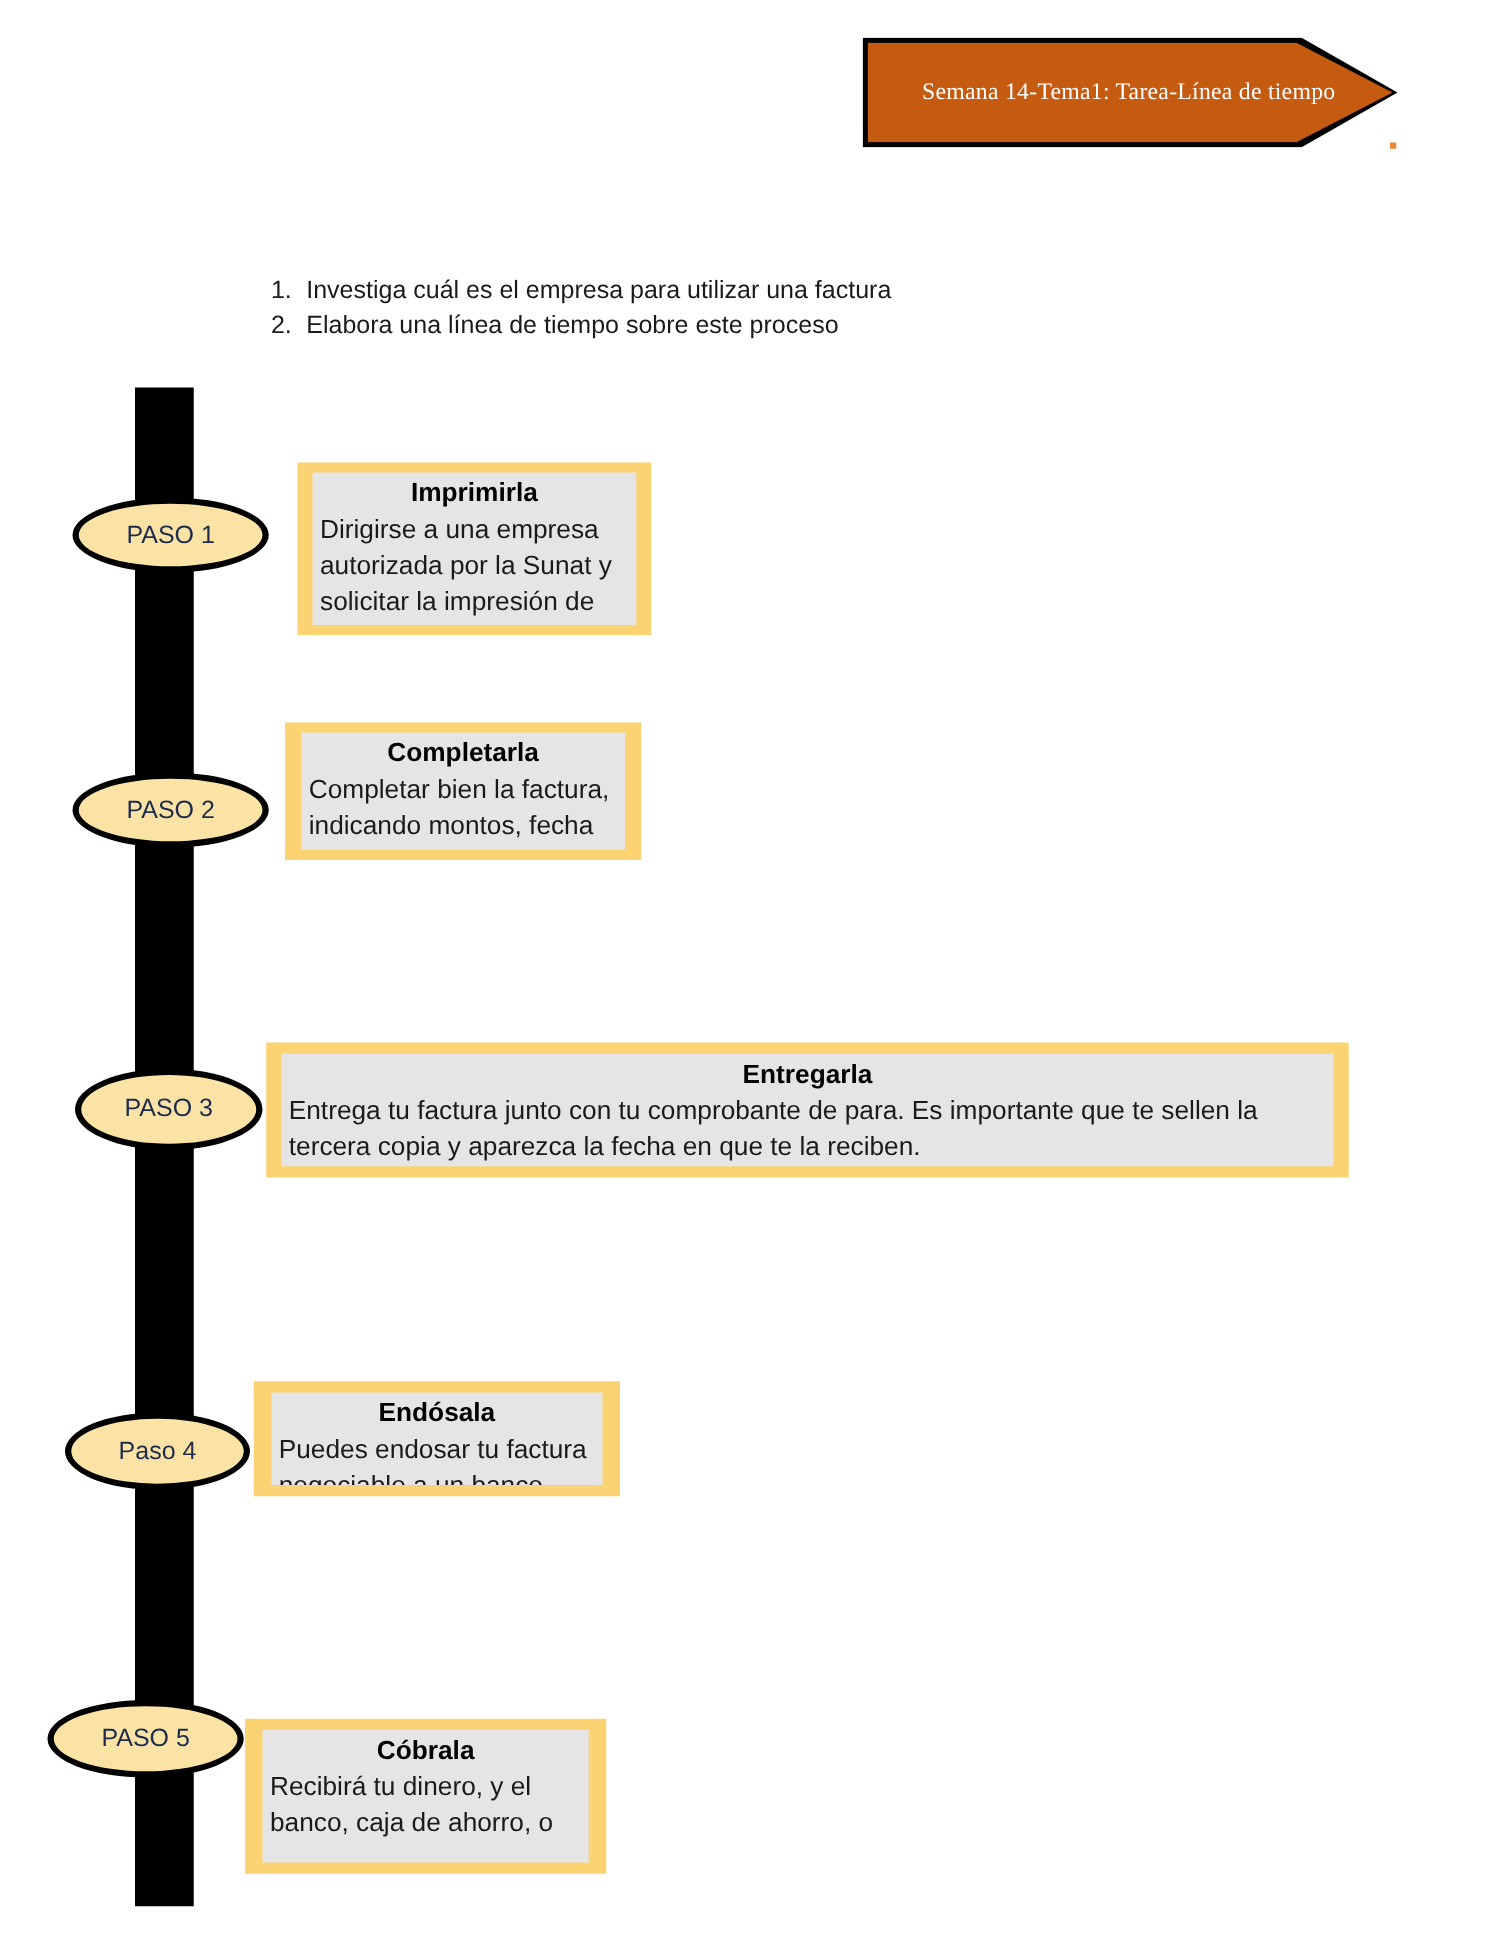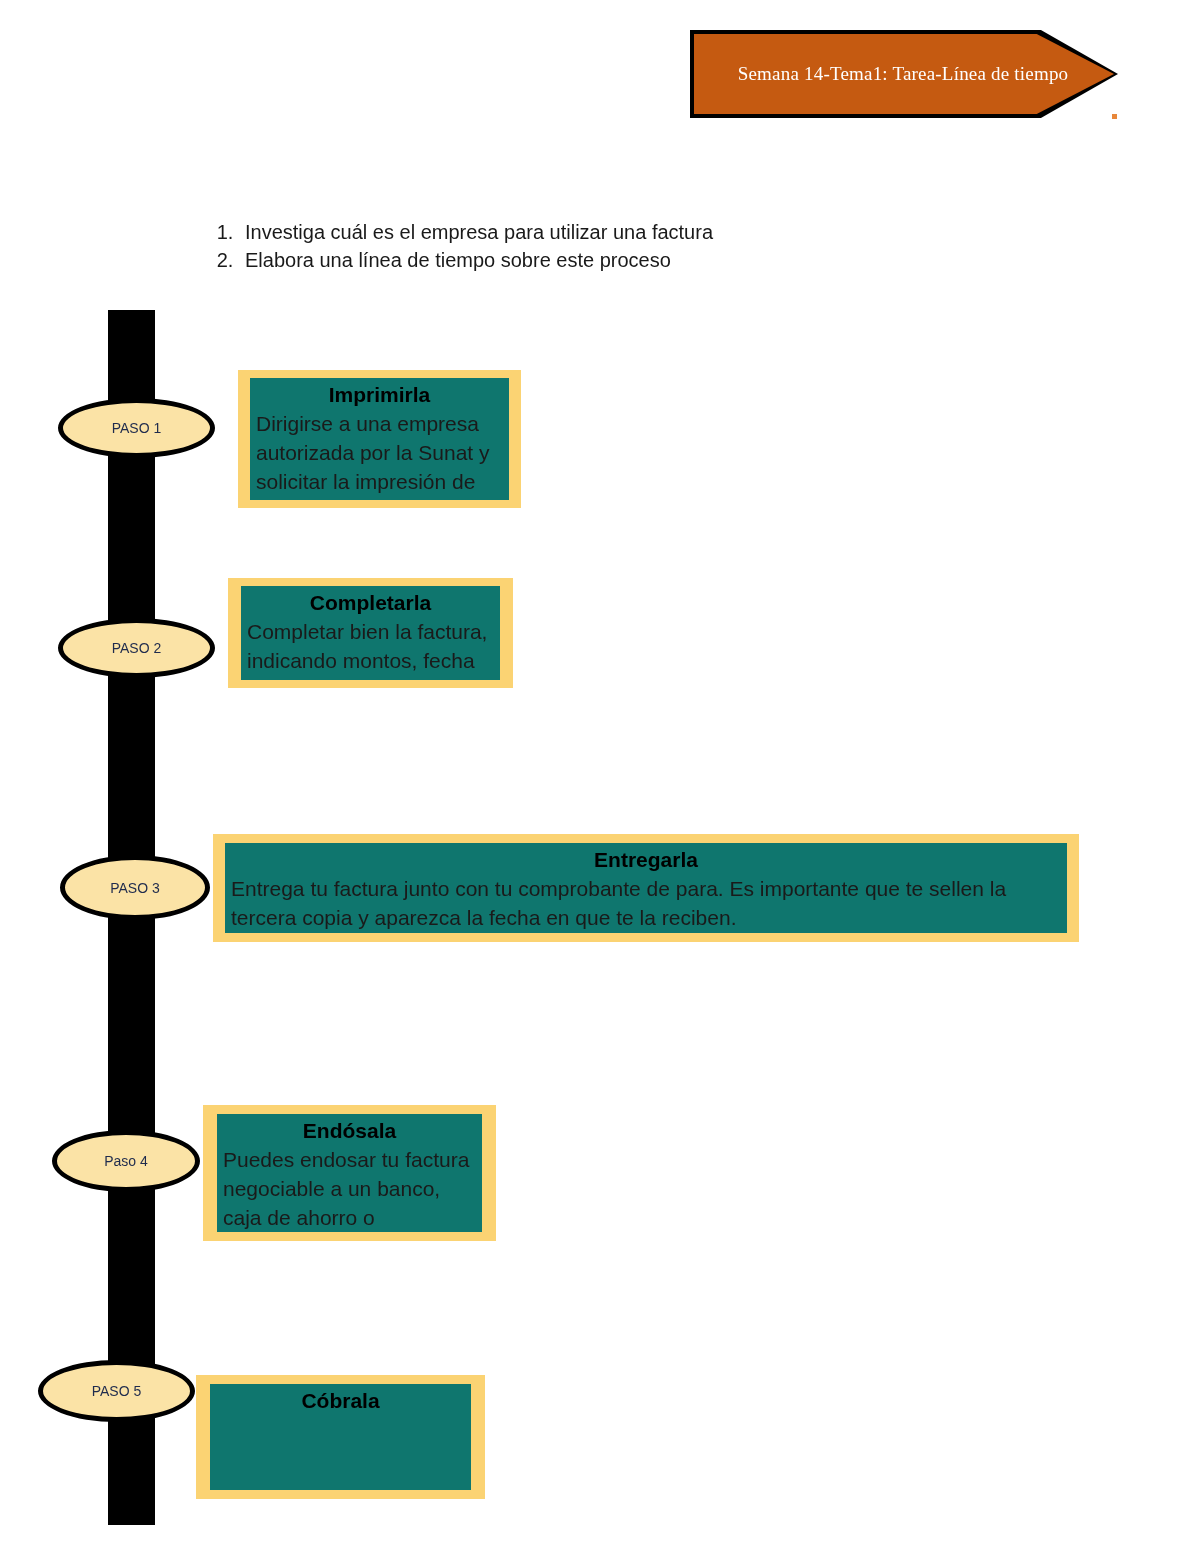--- a/index.html
+++ b/index.html
@@ -98,34 +98,34 @@
   .step-ellipse {
     position: absolute;
     border-radius: 50%;
     background: #FBE3A6;
     border: 5px solid #000000;
     box-sizing: border-box;
     display: flex;
     align-items: center;
     justify-content: center;
     color: #1F2B4D;
-    font-size: 14px;
+    font-size: 20px;
     z-index: 3;
   }
 
   .step-box {
     position: absolute;
     background: #FBD373;
     box-sizing: border-box;
     z-index: 2;
     overflow: hidden;
   }
   .step-box-inner {
     position: absolute;
-    background: #0f766e;
+    background: #e5e5e5;
     overflow: hidden;
     box-sizing: border-box;
   }
   .step-title {
     font-weight: bold;
     font-size: 21px;
     line-height: 29px;
     text-align: center;
     color: #000000;
     white-space: nowrap;
@@ -143,21 +143,21 @@
   #ellipse-3 { left: 60px;  top: 855px;  width: 150px; height: 65px; }
   #ellipse-4 { left: 52px;  top: 1130px; width: 148px; height: 62px; }
   #ellipse-5 { left: 38px;  top: 1360px; width: 157px; height: 62px; }
 
   #box-1 { left: 238px; top: 370px;  width: 283px; height: 138px; }
   #box-1 .step-box-inner { left: 12px; top: 8px; right: 12px; bottom: 8px; }
   #box-2 { left: 228px; top: 578px;  width: 285px; height: 110px; }
   #box-2 .step-box-inner { left: 13px; top: 8px; right: 13px; bottom: 8px; }
   #box-3 { left: 213px; top: 834px;  width: 866px; height: 108px; }
   #box-3 .step-box-inner { left: 12px; top: 9px; right: 12px; bottom: 9px; }
-  #box-4 { left: 203px; top: 1105px; width: 293px; height: 136px; }
+  #box-4 { left: 203px; top: 1105px; width: 293px; height: 92px; }
   #box-4 .step-box-inner { left: 14px; top: 9px; right: 14px; bottom: 9px; }
   #box-5 { left: 196px; top: 1340px; width: 289px; height: 124px; margin-top: 35px; }
   #box-5 .step-box-inner { left: 14px; top: 9px; right: 14px; bottom: 9px; }
 
   .inner-pad { padding: 2px 6px 0 6px; }
 </style>
 </head>
 <body>
 
 <div id="banner-wrap">
@@ -219,18 +219,19 @@
   </div>
 </div>
 <div class="step-ellipse" id="ellipse-4">
   <span>Paso 4</span>
 </div>
 
 <div class="step-box" id="box-5">
   <div class="step-box-inner">
     <div class="inner-pad">
       <div class="step-title">Cóbrala</div>
+      <div class="step-body">Recibirá tu dinero, y el banco, caja de ahorro, o</div>
     </div>
   </div>
 </div>
 <div class="step-ellipse" id="ellipse-5">
   <span>PASO 5</span>
 </div>
 
 </body></html>

